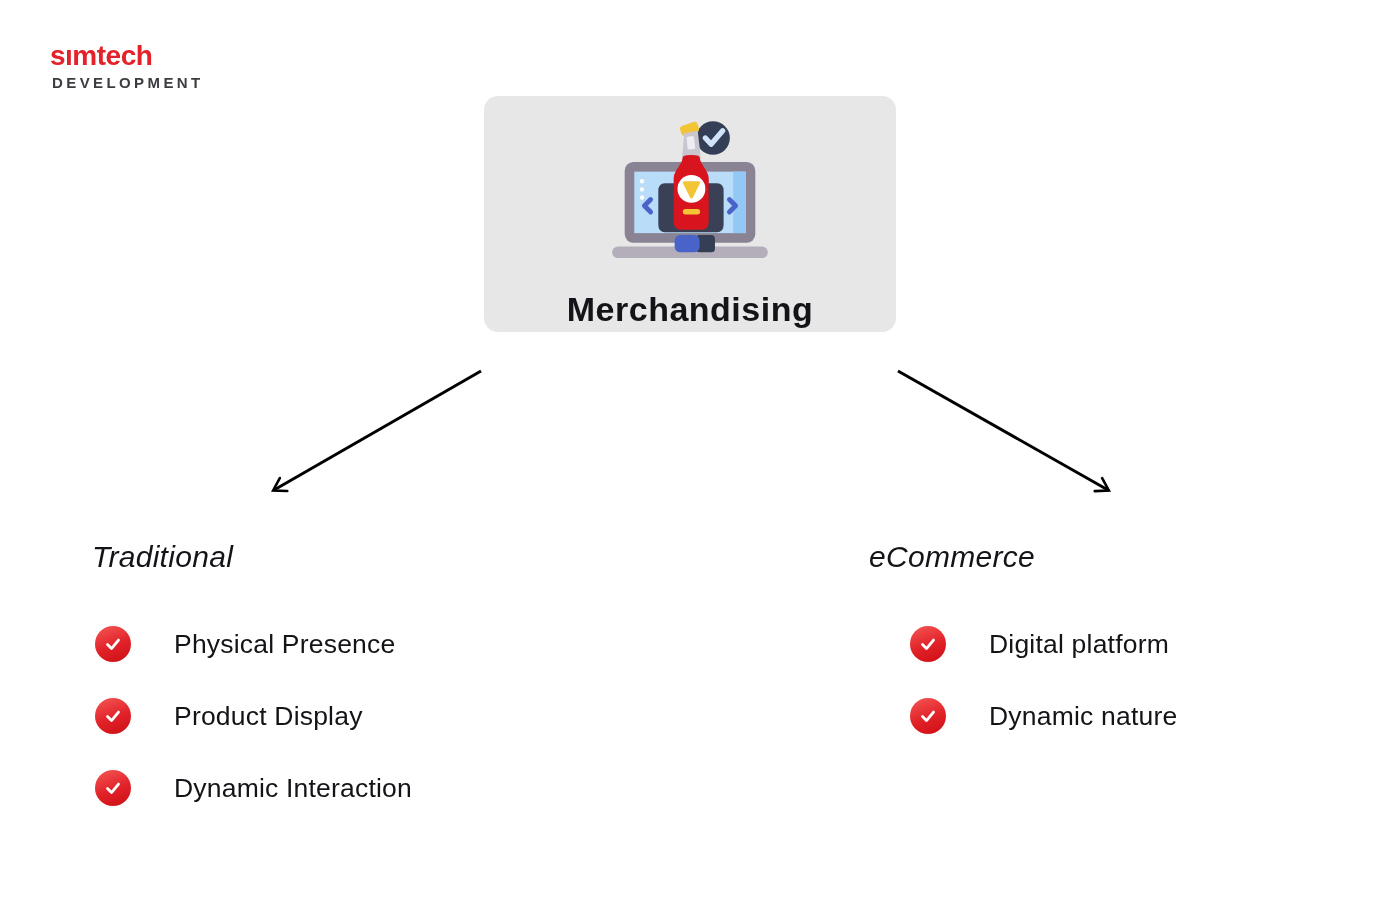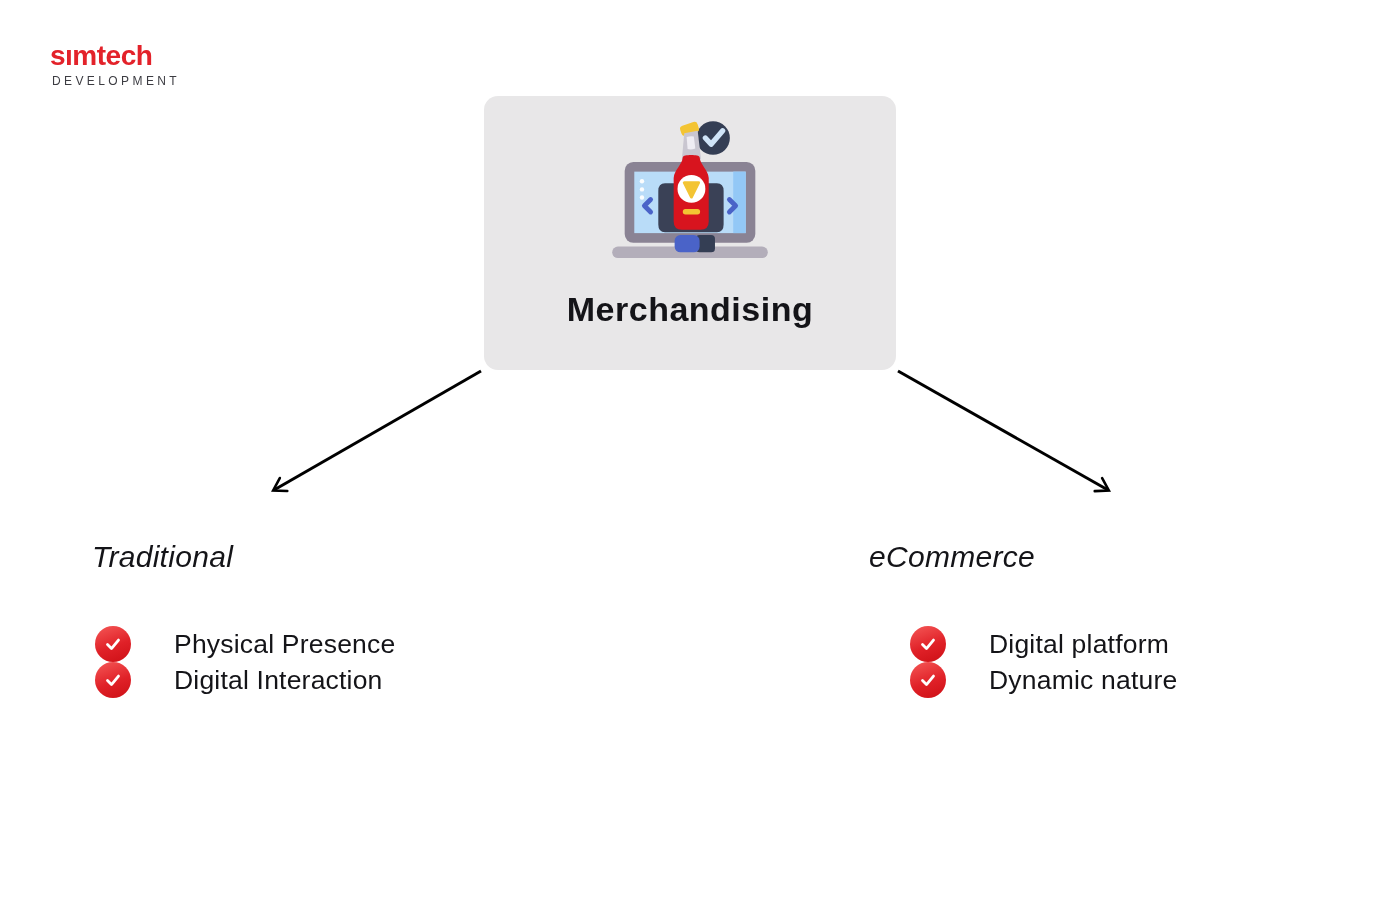--- a/index.html
+++ b/index.html
@@ -19,31 +19,31 @@
   .logo-brand {
     font-size: 28px;
     font-weight: 700;
     letter-spacing: -0.5px;
     color: #e3222a;
     line-height: 1;
   }
   .logo-sub {
     margin-top: 4px;
     margin-left: 2px;
-    font-size: 12px;
-    font-weight: 400;
+    font-size: 15px;
+    font-weight: 700;
     letter-spacing: 3.4px;
     color: #3c3c42;
   }
 
   
   .card {
     position: absolute;
     left: 484px; top: 96px;
-    width: 412px; height: 274px;
+    width: 412px; height: 236px;
     background: #e8e7e8;
     border-radius: 14px;
     display: flex;
     flex-direction: column;
     align-items: center;
   }
   .card-icon { margin-top: 18px; width: 158px; height: 146px; }
   .card-title {
     margin-top: 30px;
     font-size: 34px;
@@ -70,20 +70,21 @@
     font-style: italic;
   }
   .heading-left  { left: 92px;  top: 540px; }
   .heading-right { left: 869px; top: 540px; }
 
   .checklist {
     position: absolute;
     top: 626px;
     display: flex;
     flex-direction: column;
+    gap: 36px;
     list-style: none;
   }
   .checklist-left  { left: 95px;  }
   .checklist-right { left: 910px; }
 
   .check-row { display: flex; align-items: center; height: 36px; }
   .check-circle {
     width: 36px; height: 36px;
     border-radius: 50%;
     background: linear-gradient(160deg, #f25050 8%, #e02128 55%, #cd0f15 100%);
@@ -172,21 +173,29 @@
         </svg>
     </span>
     <span class="check-label">Physical Presence</span>
   </li>
   <li class="check-row">
     <span class="check-circle">
       <svg viewBox="0 0 36 36">
           <polyline points="9,19 15.5,25.5 27,11.5" fill="none" stroke="#ffffff" stroke-width="4.6" stroke-linecap="round" stroke-linejoin="round"></polyline>
         </svg>
     </span>
-    <span class="check-label">Digital Interaction</span>
+    <span class="check-label">Product Display</span>
+  </li>
+  <li class="check-row">
+    <span class="check-circle">
+      <svg viewBox="0 0 36 36">
+          <polyline points="9,19 15.5,25.5 27,11.5" fill="none" stroke="#ffffff" stroke-width="4.6" stroke-linecap="round" stroke-linejoin="round"></polyline>
+        </svg>
+    </span>
+    <span class="check-label">Dynamic Interaction</span>
   </li>
 </ul>
 
 <div class="branch-heading heading-right">eCommerce</div>
 
 <ul class="checklist checklist-right">
   <li class="check-row">
     <span class="check-circle">
       <svg viewBox="0 0 36 36">
           <polyline points="9,19 15.5,25.5 27,11.5" fill="none" stroke="#ffffff" stroke-width="4.6" stroke-linecap="round" stroke-linejoin="round"></polyline>

